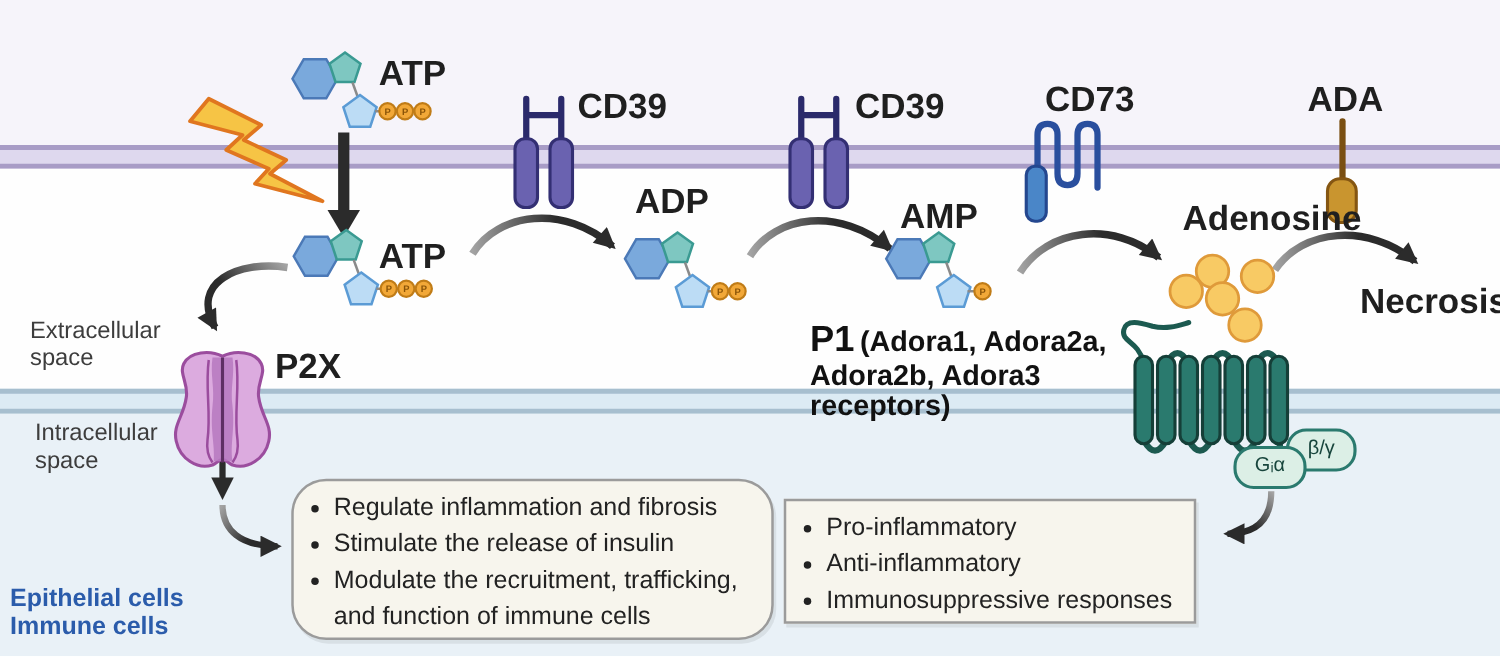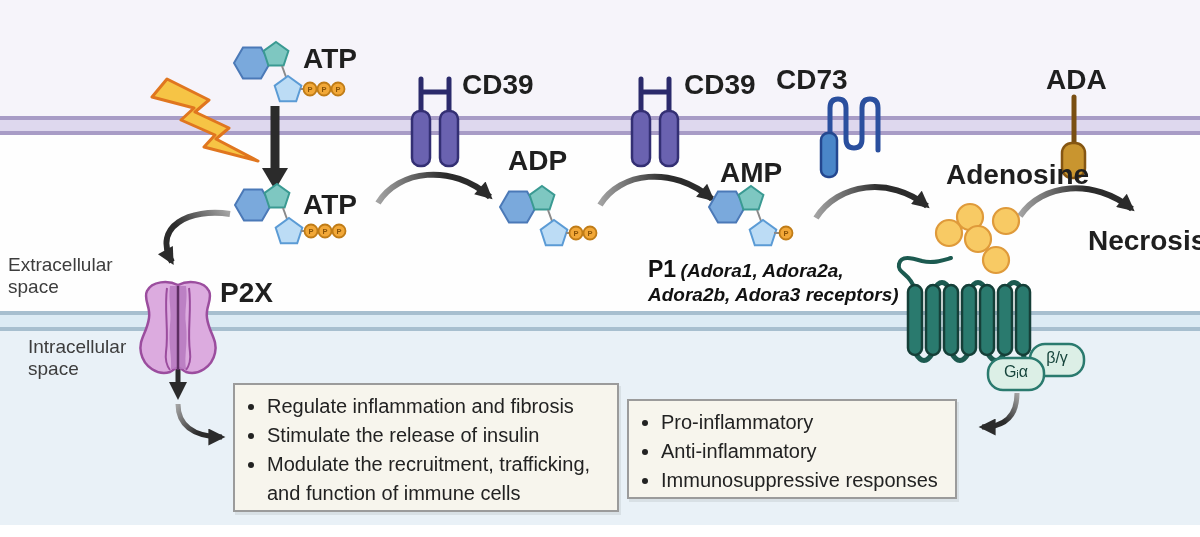--- a/index.html
+++ b/index.html
@@ -14,22 +14,22 @@
     border-top:4px solid #a7bfcf;border-bottom:4px solid #a7bfcf;}
   .bg-cell{top:331px;height:194px;background:#e9f1f7;}
   .bg-bottom{top:525px;height:12px;background:#ffffff;}
   svg.overlay{position:absolute;left:0;top:0;}
   .lbl{position:absolute;white-space:pre-line;color:#1f1f1f;
     font-weight:bold;font-size:28px;line-height:25px;}
   .lbl-plain{font-weight:normal;font-size:19px;line-height:22px;color:#3d3d3d;}
   .lbl-center{text-align:center;line-height:28px;font-size:22px;}
   .lbl-blue{color:#2b5cab;font-size:20px;line-height:22px;}
   .p1-wrap{position:absolute;left:648px;top:256px;width:252px;color:#111;}
-  .p1-main{font-weight:bold;font-size:23px;}
-  .p1-sub{font-weight:bold;font-size:19px;line-height:23px;font-style:italic;}
+  .p1-main{font-weight:bold;font-size:29px;}
+  .p1-sub{font-weight:bold;font-size:23px;line-height:23px;}
   .effect-box{position:absolute;background:#f7f5ed;border:2px solid #9b9b9b;
     box-shadow:2px 3px 0 rgba(0,0,0,0.07);}
   .effect-box ul{margin:0;padding:7px 10px 6px 32px;list-style:disc;}
   .effect-box li{font-size:20px;line-height:29px;color:#222;}
 </style>
 </head>
 <body>
 
 <div id="figure">
 
@@ -201,39 +201,41 @@
         <rect x="988" y="358" width="56" height="32" rx="15" fill="#dcefe6" stroke="#2a7a6e" stroke-width="2.5"></rect>
         <text x="1016" y="377" text-anchor="middle" font-size="16" fill="#17453c">Gᵢα</text>
       </g>
     </g>
   </svg>
 
   <div class="lbl" style="left:303px;top:46px;">ATP</div>
   <div class="lbl" style="left:303px;top:192px;">ATP</div>
   <div class="lbl" style="left:462px;top:72px;">CD39</div>
   <div class="lbl" style="left:684px;top:72px;">CD39</div>
-  <div class="lbl" style="left:776px;top:67px;">CD73</div>
+  <div class="lbl" style="left:836px;top:67px;">CD73</div>
   <div class="lbl" style="left:1046px;top:67px;">ADA</div>
   <div class="lbl" style="left:508px;top:148px;">ADP</div>
   <div class="lbl" style="left:720px;top:160px;">AMP</div>
   <div class="lbl" style="left:922px;top:162px;margin-left:24px;">Adenosine</div>
   <div class="lbl" style="left:1088px;top:228px;">Necrosis</div>
   <div class="lbl" style="left:220px;top:280px;">P2X</div>
 
   <div class="p1-wrap">
     <span class="p1-main">P1</span>
     <span class="p1-sub">(Adora1, Adora2a, Adora2b, Adora3 receptors)</span>
   </div>
 
-  <div class="lbl lbl-plain" style="left:8px;top:254px;">Extracellular
+  <div class="lbl lbl-plain" style="left:24px;top:254px;">Extracellular
 space</div>
   <div class="lbl lbl-plain" style="left:8px;top:336px;margin-left:20px;">Intracellular
 space</div>
-
-  <div class="effect-box" style="left:233px;top:383px;width:382px;height:125px;">
+  <div class="lbl lbl-blue" style="left:8px;top:468px;">Epithelial cells
+Immune cells</div>
+
+  <div class="effect-box" style="left:233px;top:383px;width:382px;height:125px;border-radius:28px;">
     <ul>
         <li>Regulate inflammation and fibrosis</li>
         <li>Stimulate the release of insulin</li>
         <li>Modulate the recruitment, trafficking, and function of immune cells</li>
       </ul>
   </div>
   <div class="effect-box" style="left:627px;top:399px;width:326px;height:96px;">
     <ul>
         <li>Pro-inflammatory</li>
         <li>Anti-inflammatory</li>

